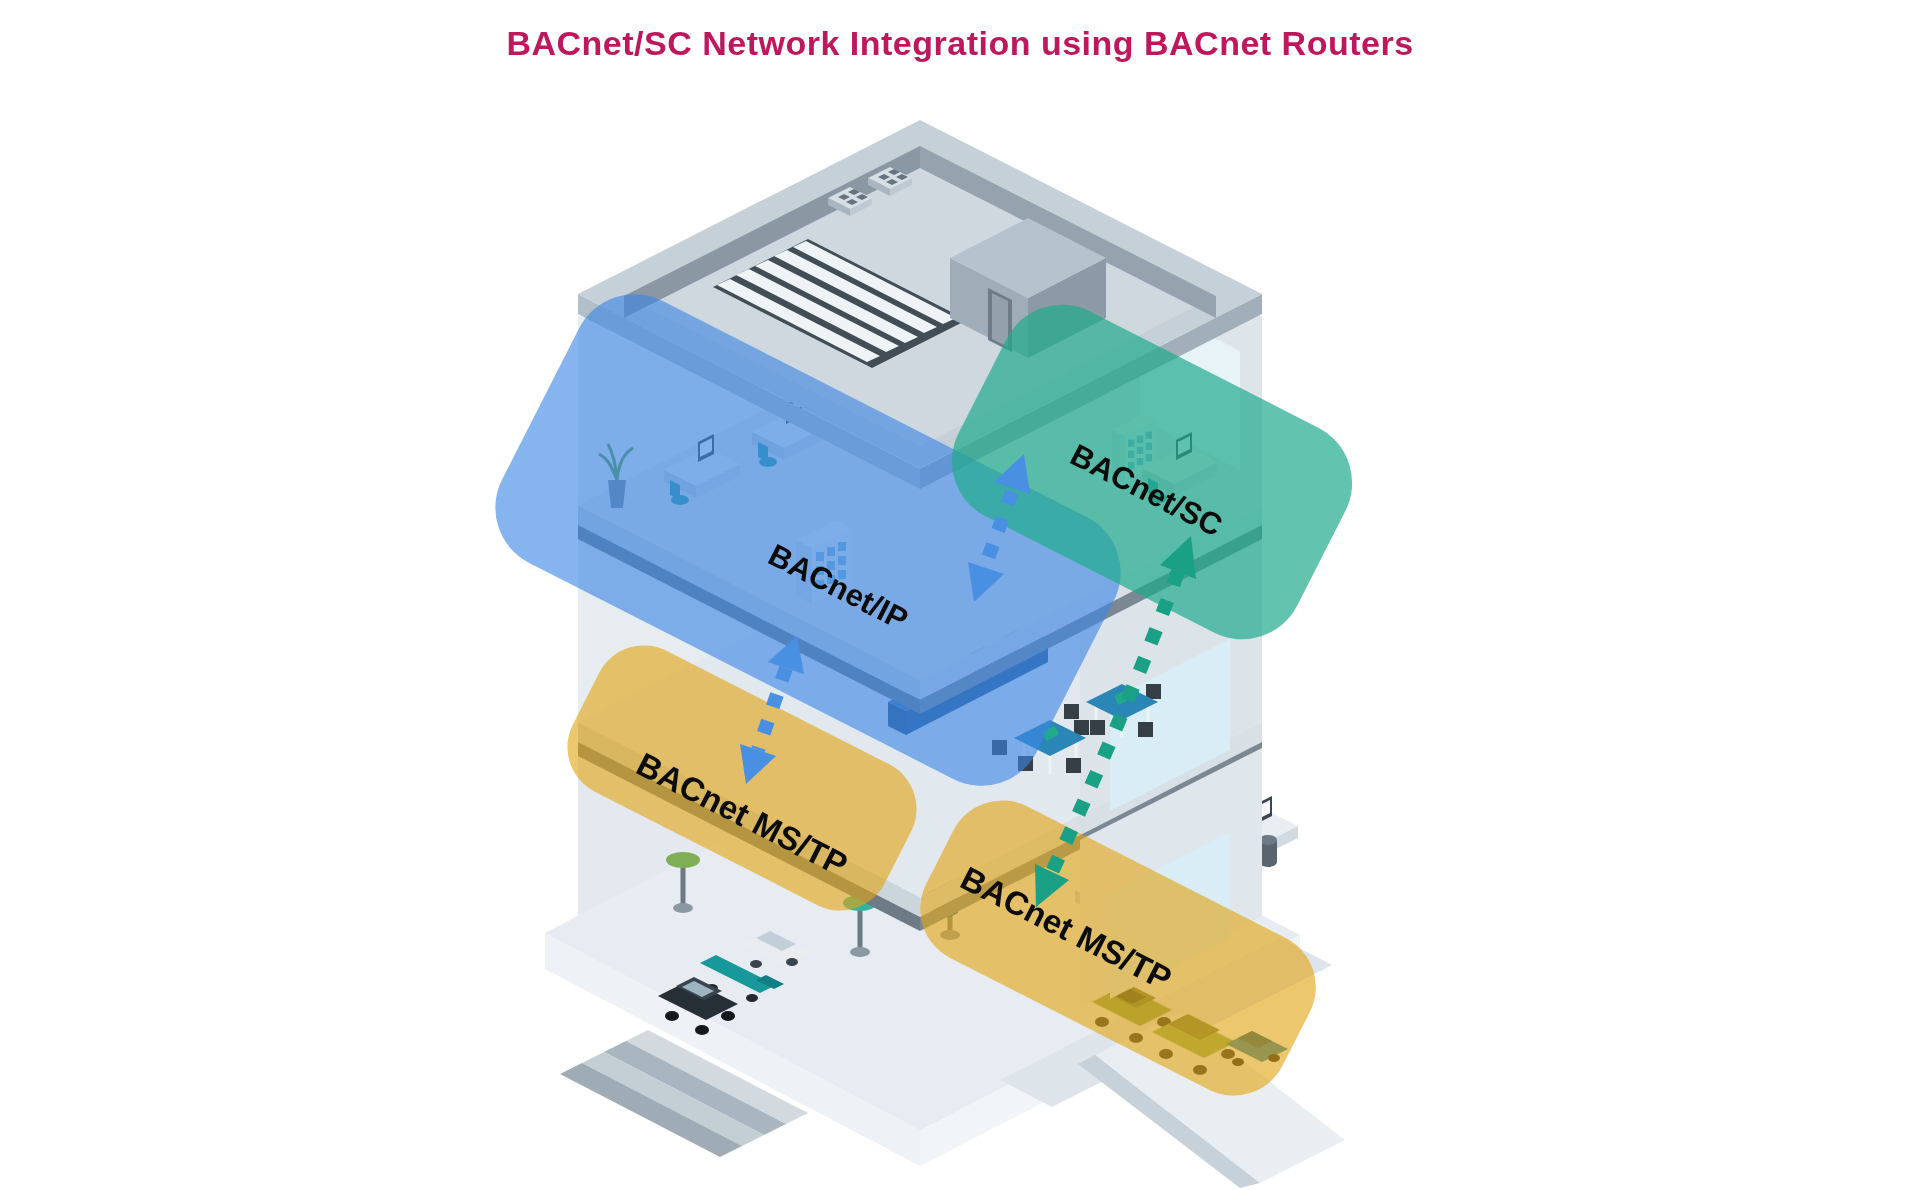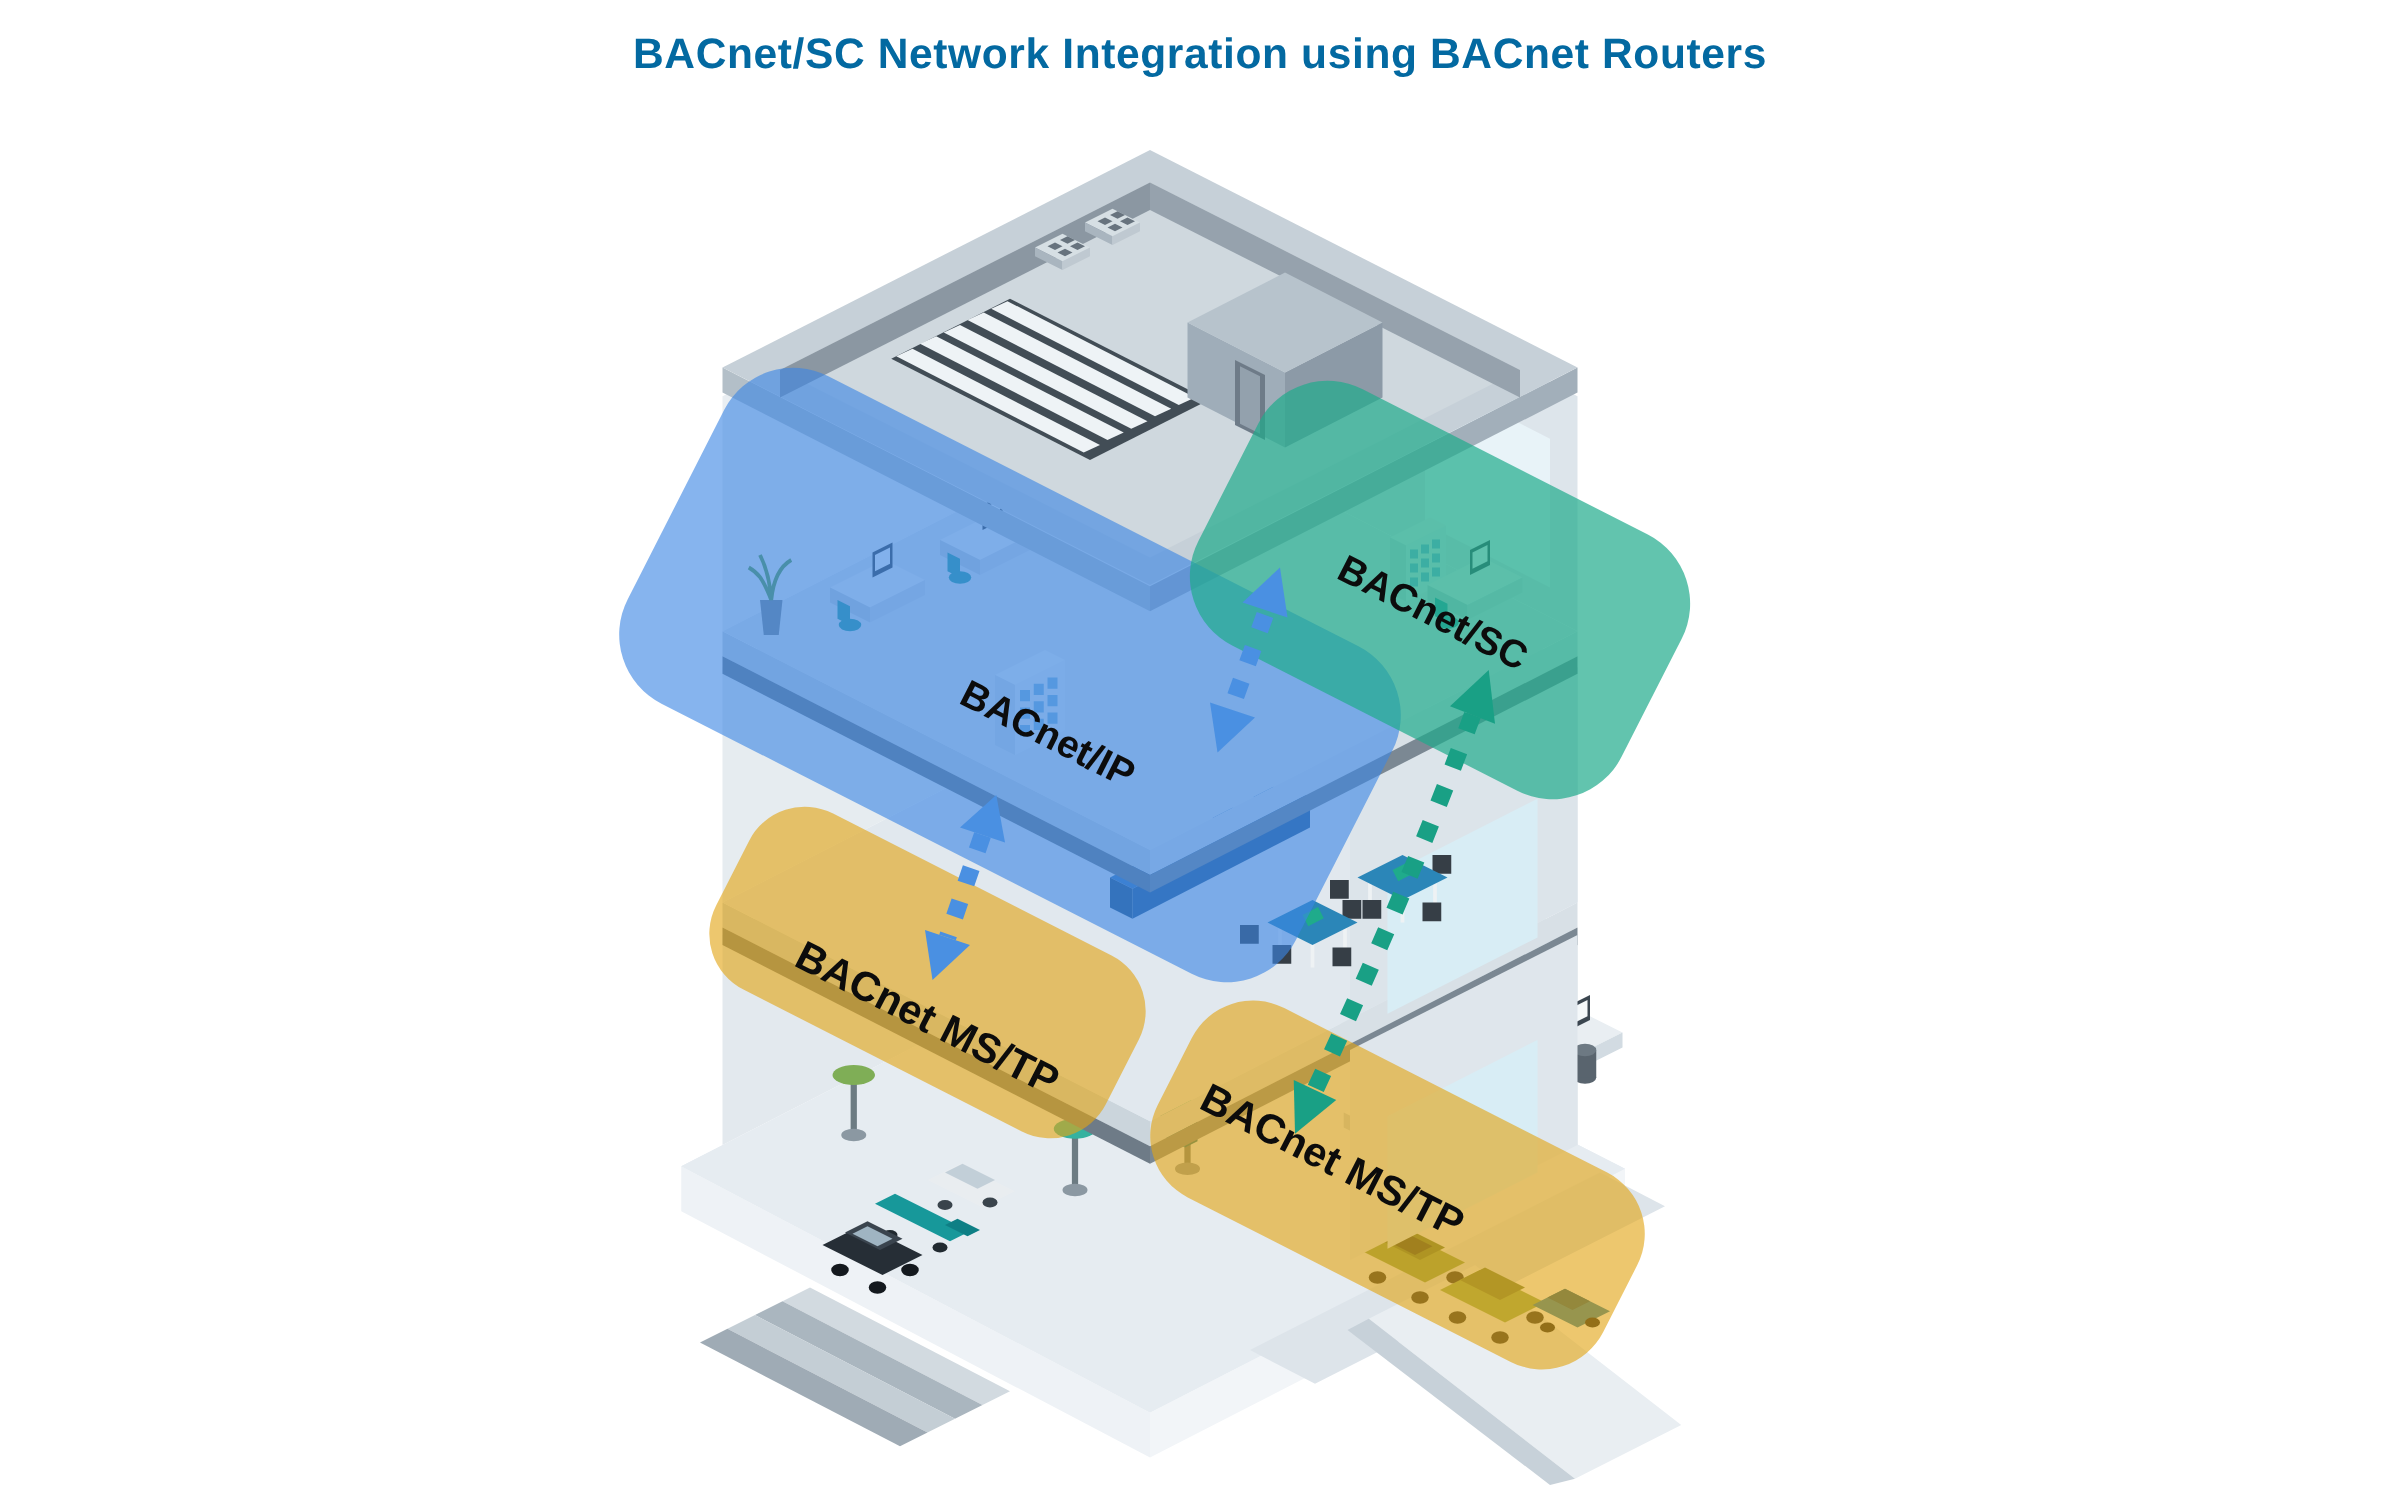--- a/index.html
+++ b/index.html
@@ -1,19 +1,19 @@
 <!DOCTYPE html>
 <html><head>
 <meta charset="utf-8">
 <style>
   html,body{margin:0;padding:0;background:#ffffff;}
   .stage{position:relative;width:1920px;height:1190px;background:#ffffff;overflow:hidden;
          font-family:"Liberation Sans",sans-serif;}
   .title{position:absolute;top:24px;left:0;width:100%;text-align:center;
-         font-size:34px;font-weight:bold;color:#0369a1;letter-spacing:0.5px;}
+         font-size:34px;font-weight:bold;color:#be185d;letter-spacing:0.5px;}
   svg{position:absolute;left:0;top:0;}
   .zone-label{font-family:"Liberation Sans",sans-serif;font-weight:bold;fill:#0c0c0c;}
   .zl-big{font-size:33px;}
   .zl-med{font-size:31px;}
   .siemens{font-family:"Liberation Sans",sans-serif;font-weight:bold;font-size:21px;
            letter-spacing:3px;fill:#a0c7d0;}
   .siemens-tag{font-family:"DejaVu Serif",serif;font-style:italic;font-size:12px;fill:#a0c7d0;}
 </style>
 </head>
 <body>

